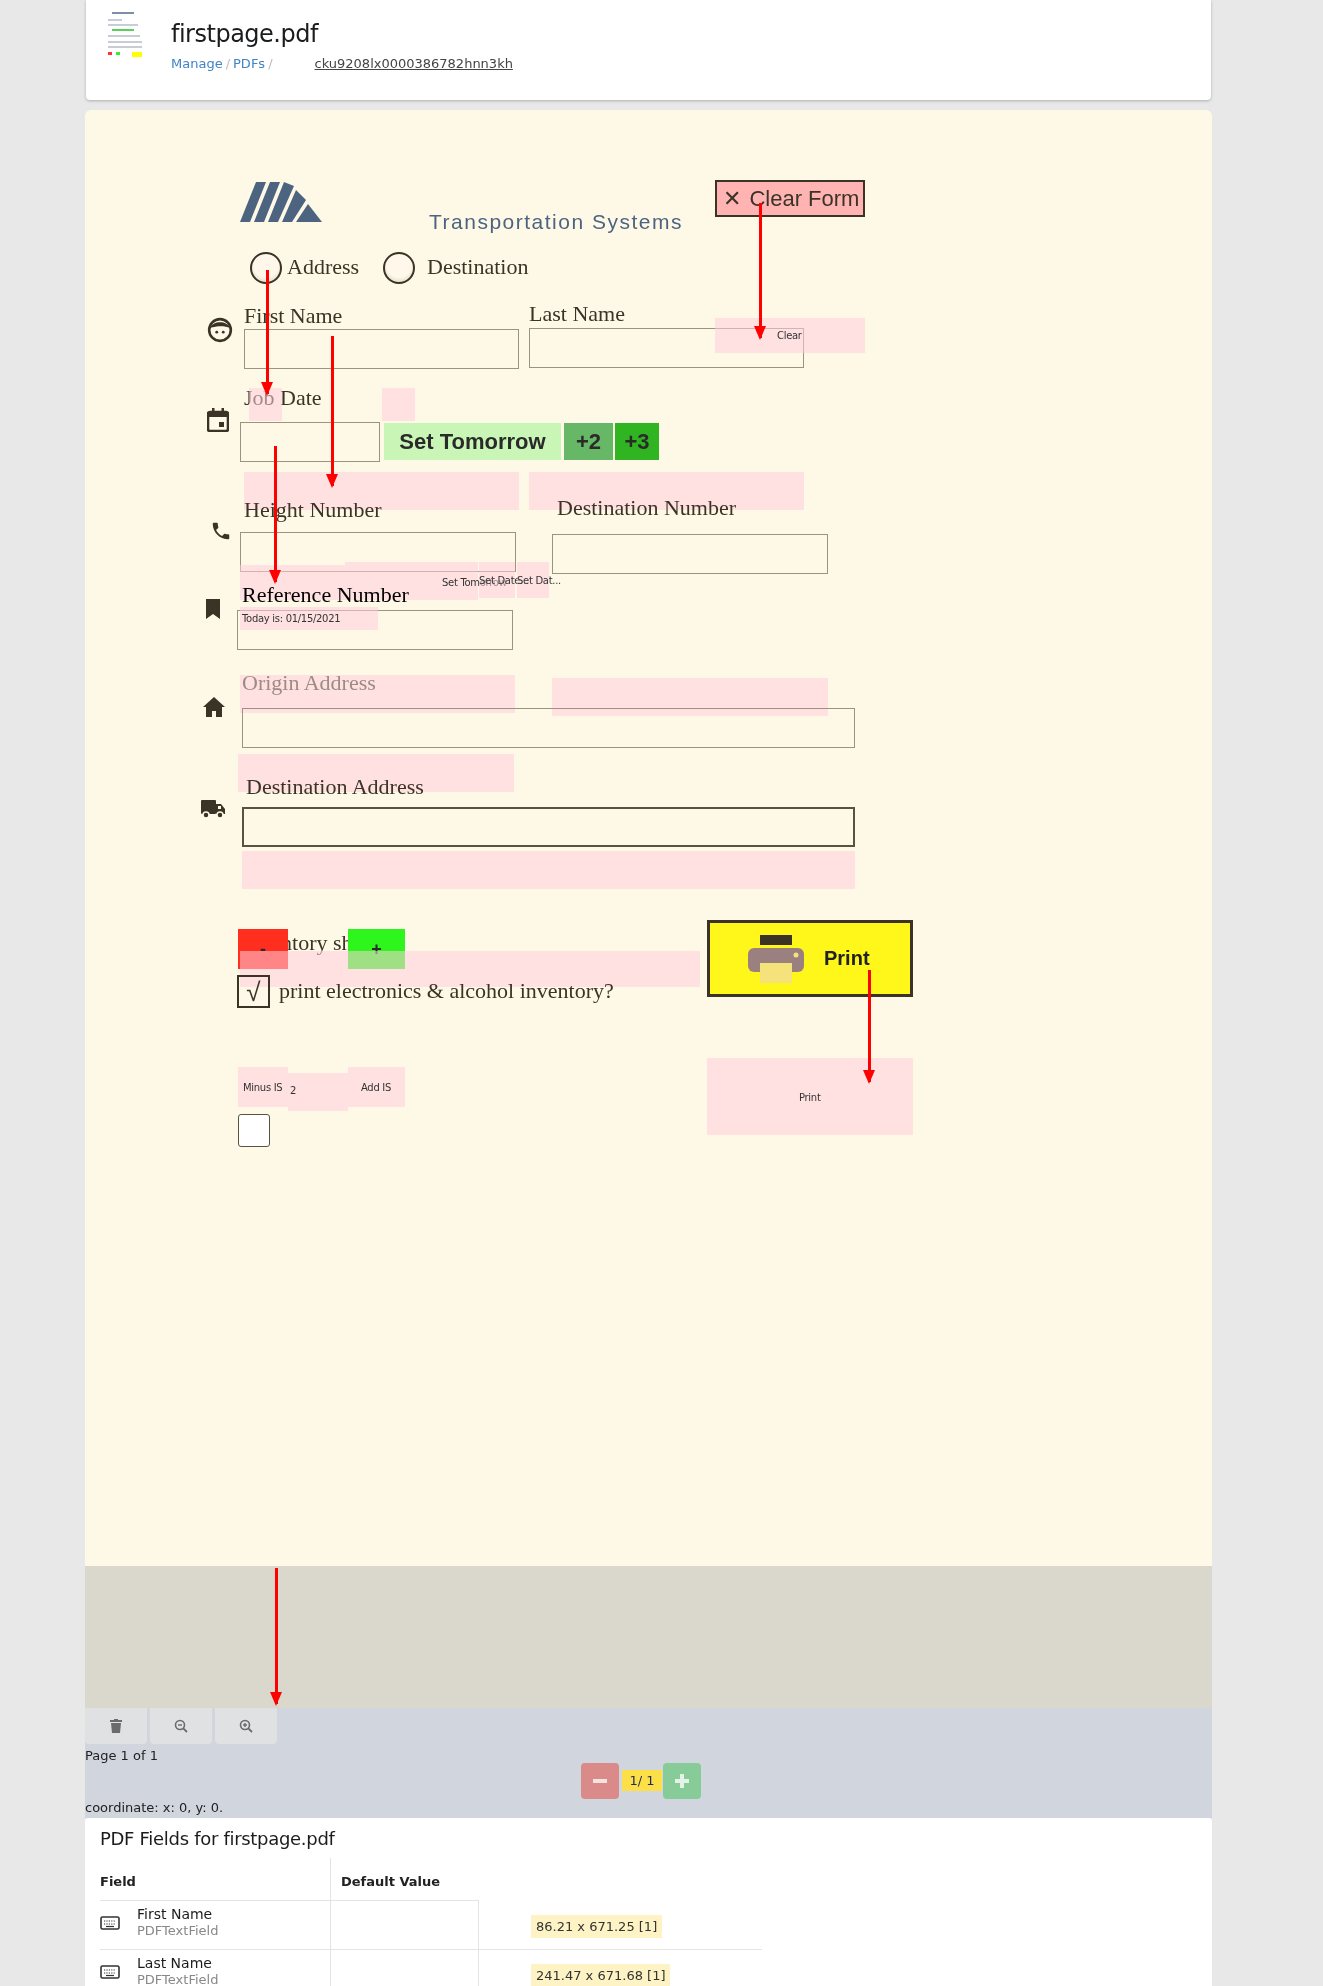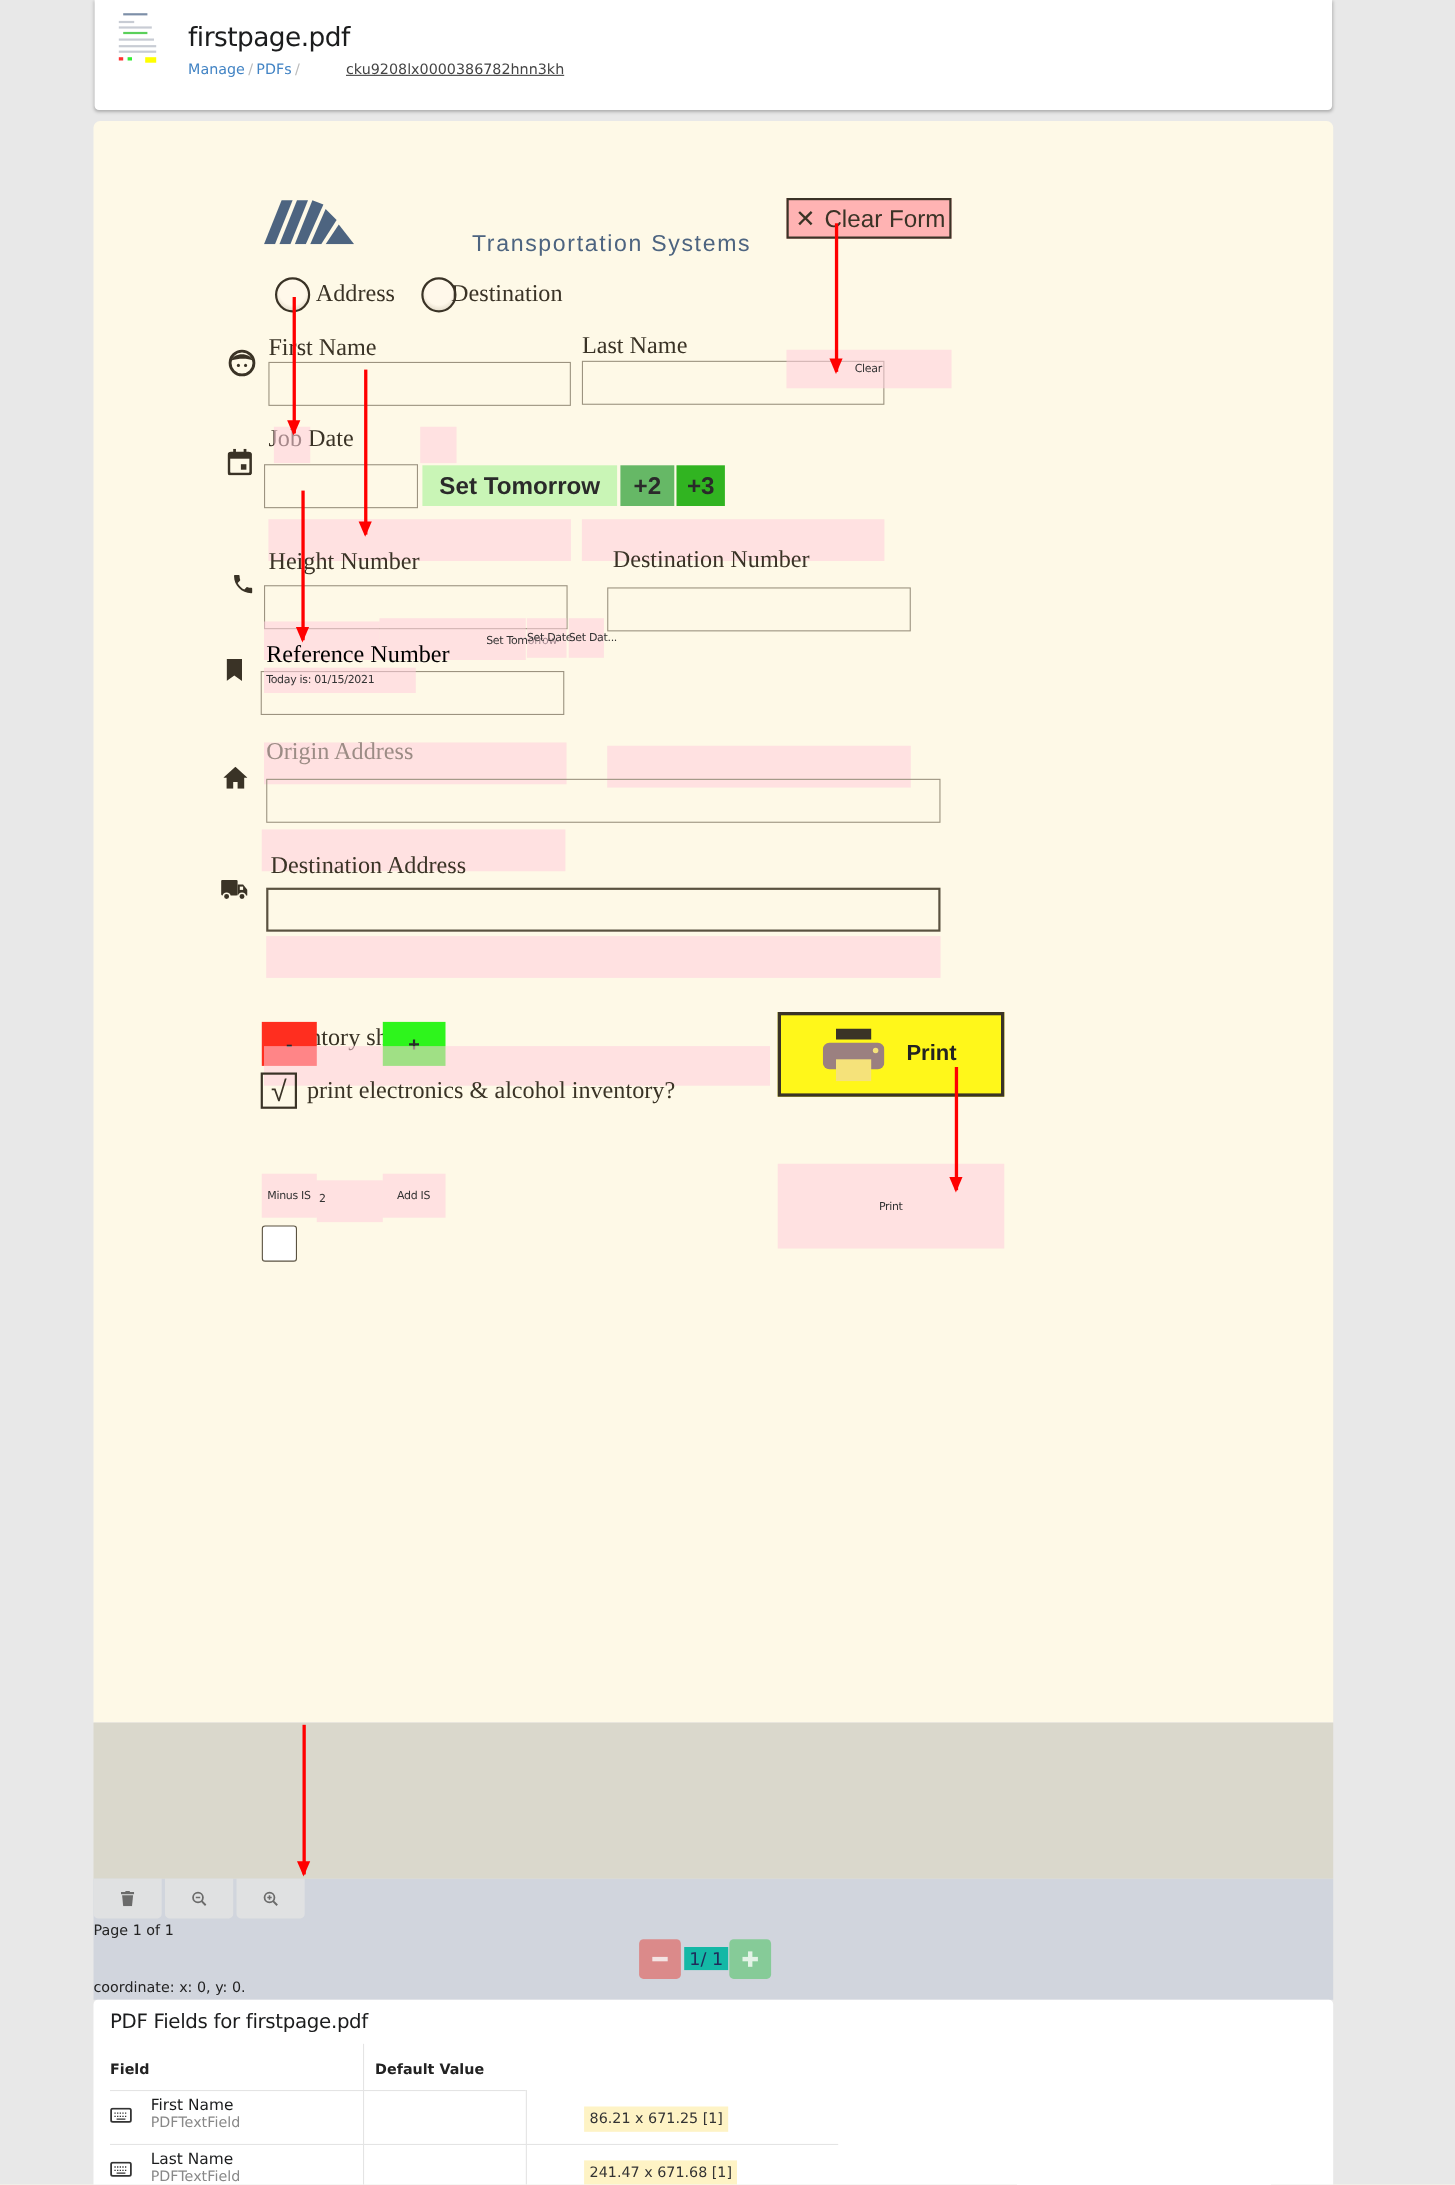--- a/index.html
+++ b/index.html
@@ -28,21 +28,21 @@
   .btn-green { position: absolute; display: flex; align-items: center; justify-content: center; font-weight: bold; color: #2a2a2a; font-family: "Liberation Sans", sans-serif; }
   .small { position: absolute; font-size: 10px; color: #333; font-family: "DejaVu Sans", sans-serif; letter-spacing: -0.3px; }
   .arrow { position: absolute; width: 3px; background: #ff0000; }
   .arrow::after { content: ""; position: absolute; left: -5px; bottom: -2px; border-left: 6.5px solid transparent; border-right: 6.5px solid transparent; border-top: 14px solid #ff0000; }
   .gray-area { left: 85px; top: 1566px; width: 1127px; height: 142px; background: #dad8cc; }
   .controls { left: 85px; top: 1708px; width: 1127px; height: 110px; background: #d1d5dd; font-family: "DejaVu Sans", sans-serif; }
   .ctrl-btn { position: absolute; top: 0; width: 62px; height: 36px; background: #e0e1e2; border-radius: 0 0 4px 4px; display: flex; align-items: center; justify-content: center; }
   .page-of { left: 0; top: 40px; font-size: 13px; color: #222; }
   .coord { left: 0; top: 92px; font-size: 13px; color: #222; }
   .pg-minus { left: 496px; top: 55px; width: 38px; height: 36px; background: #db8a8a; border-radius: 4px; display: flex; align-items: center; justify-content: center; }
-  .pg-input { left: 537px; top: 62px; width: 40px; height: 21px; background: #14b8a6; font-size: 16px; color: #1f2a5a; text-align: center; line-height: 21px; }
+  .pg-input { left: 537px; top: 62px; width: 40px; height: 21px; background: #fde047; font-size: 13px; color: #1f2a5a; text-align: center; line-height: 21px; }
   .pg-plus { left: 578px; top: 55px; width: 38px; height: 36px; background: #86cb98; border-radius: 4px; display: flex; align-items: center; justify-content: center; }
   .table-card { left: 85px; top: 1818px; width: 1127px; height: 200px; background: #fff; border-radius: 4px; font-family: "DejaVu Sans", sans-serif; }
   .tc-title { left: 15px; top: 10px; font-size: 18px; color: #1b1c1d; letter-spacing: -0.3px; }
   .th { position: absolute; top: 56px; font-size: 13px; font-weight: bold; color: #222; }
   .row-line { position: absolute; height: 1px; background: #e4e4e4; }
   .col-line { position: absolute; width: 1px; background: #e4e4e4; }
   .f-name { position: absolute; font-size: 14px; color: #1b1c1d; }
   .f-type { position: absolute; font-size: 13px; color: #888; }
   .pos-badge { position: absolute; background: #fef3c5; font-size: 13px; color: #333; padding: 4px 5px; margin-left: 36px; }
 </style>
@@ -80,21 +80,21 @@
   <div class="abs logo-text2">Transportation Systems</div>
 
   <div class="abs clear-form">
     <span style="font-size:22px;margin-right:8px;">✕</span>
     <span>Clear Form</span>
   </div>
 
   <div class="radio" style="left:165px;top:142px;"></div>
   <div class="lbl serif" style="left:202px;top:144px;">Address</div>
   <div class="radio" style="left:298px;top:142px;"></div>
-  <div class="lbl serif" style="left:325px;top:144px;">Destination</div>
+  <div class="lbl serif" style="left:342px;top:144px;">Destination</div>
 
   <svg class="abs" style="left:122px;top:207px;" width="26" height="26" viewBox="0 0 24 24">
     <circle cx="12" cy="12" r="10" fill="none" stroke="#3a3326" stroke-width="2.4"></circle>
     <path d="M3 10 C5 3,19 3,21 10 C17 8,9 8,3 10Z" fill="#3a3326"></path>
     <circle cx="9" cy="14" r="1.3" fill="#3a3326"></circle>
       <circle cx="15" cy="14" r="1.3" fill="#3a3326"></circle>
   </svg>
   <div class="lbl serif" style="left:159px;top:193px;">First Name</div>
   <div class="fld" style="left:159px;top:219px;width:275px;height:40px;"></div>
   <div class="lbl serif" style="left:444px;top:191px;">Last Name</div>

